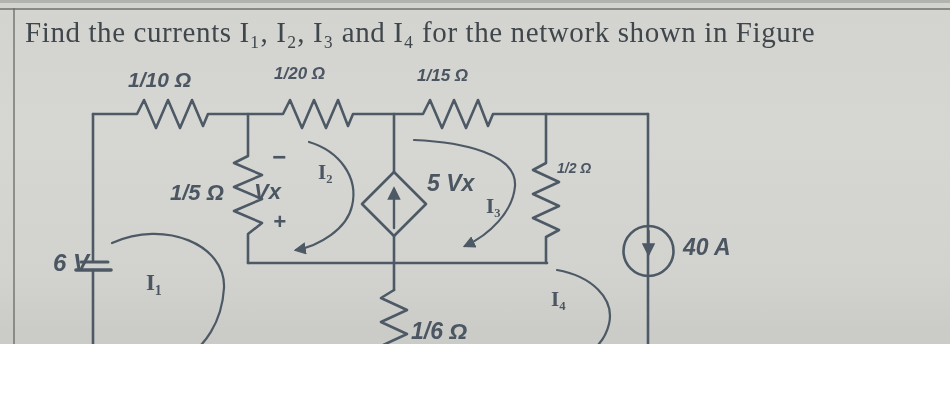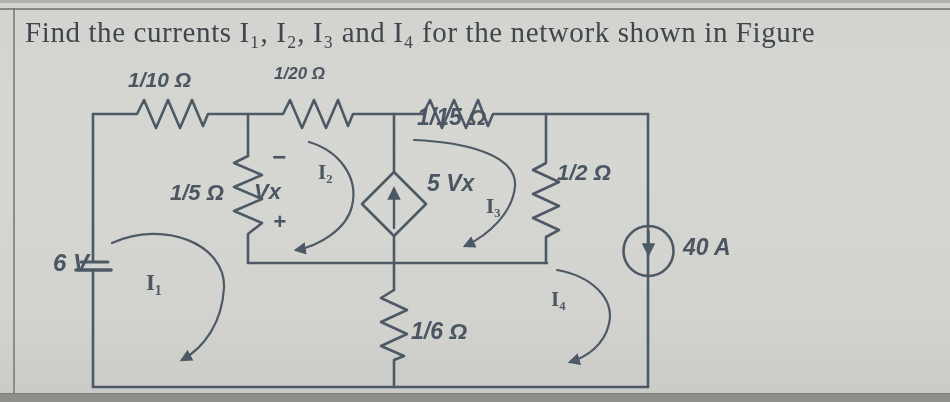--- a/index.html
+++ b/index.html
@@ -1,18 +1,18 @@
 <!DOCTYPE html>
 <html><head>
 <meta charset="utf-8">
 <style>
   html,body{margin:0;padding:0;}
   .page{
     position:relative;
-    width:950px;height:402px;
+    width:950px;height:344px;
     overflow:hidden;
     background:linear-gradient(180deg,#d3d4d0 0%,#d6d7d3 40%,#d2d3cf 80%,#cbccc8 96%);
     font-family:"Liberation Sans","DejaVu Sans",sans-serif;
   }
   .top-edge{position:absolute;left:0;top:0;width:950px;height:3px;background:#a8aaa5;opacity:.8;}
   .top-rule{position:absolute;left:0;top:8px;width:950px;height:2px;background:#6e716e;opacity:.75;}
   .left-rule{position:absolute;left:13px;top:8px;width:2px;height:394px;background:#6e716e;opacity:.7;}
   .bottom-band{position:absolute;left:0;top:394px;width:950px;height:8px;background:#8d8f8a;}
   .bottom-band-line{position:absolute;left:0;top:393px;width:950px;height:2px;background:#7b7d79;}
   .title{
@@ -96,23 +96,23 @@
     <g stroke="#4d5965" stroke-width="2.2" fill="none" stroke-linecap="round" marker-end="url(#ah)">
       <path d="M 112 243 C 165 219 226 245 224 288 C 222 322 205 347 182 360"></path>
       <path d="M 309 142 C 339 151 359 177 352 206 C 347 229 319 246 296 250"></path>
       <path d="M 414 140 C 463 142 517 154 515 186 C 513 212 489 235 465 246"></path>
       <path d="M 557 270 C 591 276 615 298 609 324 C 604 345 587 357 570 362"></path>
     </g>
   </svg>
 
   <div class="lbl" style="left:128px;top:68px;font-size:21px;">1/10 Ω</div>
   <div class="lbl" style="left:274px;top:64px;font-size:17px;">1/20 Ω</div>
-  <div class="lbl" style="left:417px;top:66px;font-size:23px;margin-top:38px;">1/15 Ω</div>
+  <div class="lbl" style="left:417px;top:66px;font-size:17px;">1/15 Ω</div>
   <div class="lbl" style="left:170px;top:180px;font-size:22px;">1/5 Ω</div>
-  <div class="lbl" style="left:557px;top:160px;font-size:22px;">1/2 Ω</div>
+  <div class="lbl" style="left:557px;top:160px;font-size:14px;">1/2 Ω</div>
   <div class="lbl" style="left:411px;top:318px;font-size:23px;">1/6 Ω</div>
 
   <div class="lbl" style="left:15px;top:249px;font-size:24px;padding-left:38px;">6 V</div>
   <div class="lbl" style="left:427px;top:170px;font-size:23px;">5 Vx</div>
   <div class="lbl" style="left:683px;top:234px;font-size:23px;">40 A</div>
 
   <div class="lbl" style="left:272px;top:143px;font-size:24px;">−</div>
   <div class="lbl" style="left:254px;top:179px;font-size:22px;">Vx</div>
   <div class="lbl" style="left:273px;top:209px;font-size:22px;">+</div>
 

